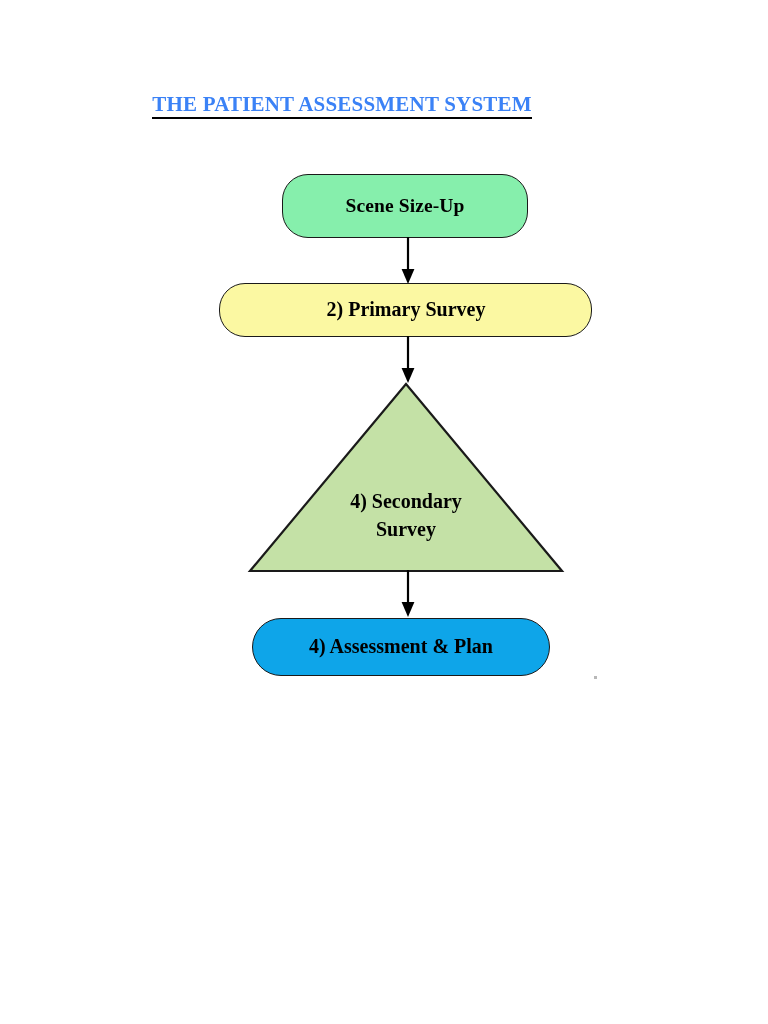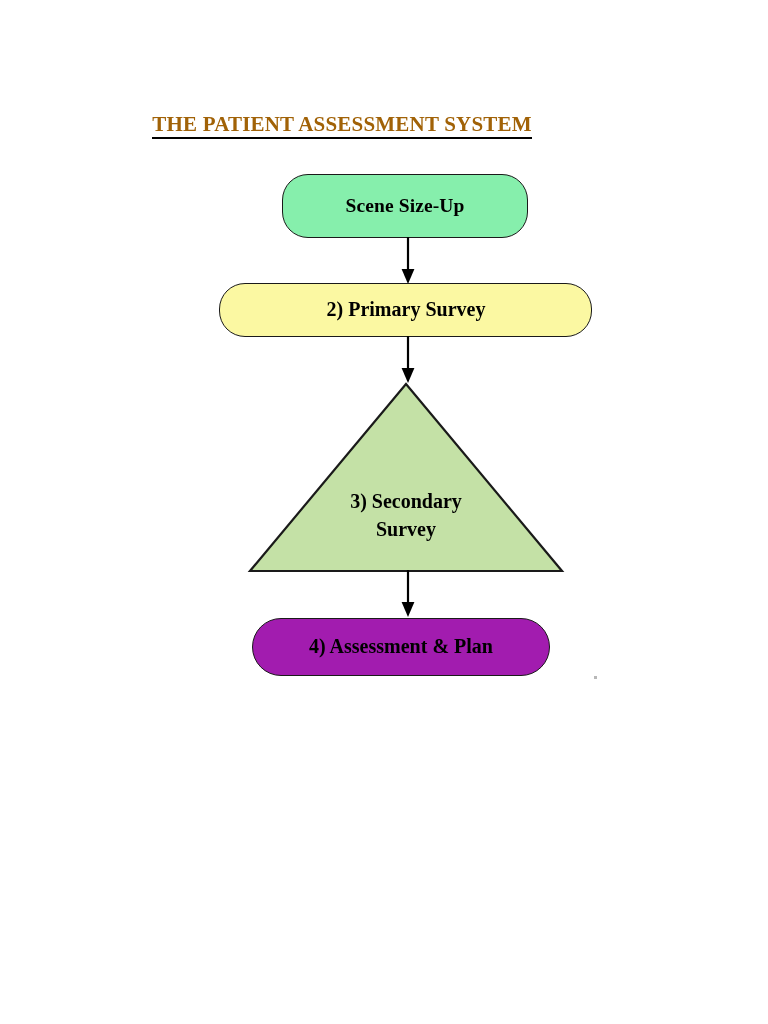--- a/index.html
+++ b/index.html
@@ -22,27 +22,27 @@
     top: 0;
     width: 768px;
     height: 1024px;
     background: #ffffff;
   }
 
   
   .doc-title {
     position: absolute;
     left: 0;
-    top: 112px;
+    top: 92px;
     width: 684px;
     text-align: center;
     font-size: 21px;
     font-weight: bold;
     letter-spacing: 0.2px;
-    color: #a16207;
+    color: #3b82f6;
   }
   .doc-title span {
     border-bottom: 2px solid #000000;
     padding-bottom: 1px;
     display: inline-block;
     line-height: 1.15;
   }
 
   
   .flow {
@@ -121,21 +121,21 @@
     border-radius: 3px;
     z-index: -1;
   }
 
   
   #node-assessment {
     left: 252px;
     top: 618px;
     width: 298px;
     height: 58px;
-    background: #a21caf;
+    background: #0ea5e9;
     border-radius: 29px;
   }
   #node-assessment .node-label {
     font-size: 20px;
   }
   #node-assessment::after {
     content: "";
     position: absolute;
     left: 6px;
     right: -3px;
@@ -220,21 +220,21 @@
       <svg width="20" height="48" viewBox="0 0 20 48" xmlns="http://www.w3.org/2000/svg">
         <line x1="10" y1="0" x2="10" y2="34" stroke="#000000" stroke-width="2.2"></line>
         <polygon points="10,47 3.6,32 16.4,32" fill="#000000"></polygon>
       </svg>
     </div>
 
     <div id="node-secondary">
       <svg width="320" height="196" viewBox="0 0 320 196" xmlns="http://www.w3.org/2000/svg">
         <polygon points="160,4 316,191 4,191" fill="#C4E1A6" stroke="#1A1A1A" stroke-width="2.2" stroke-linejoin="miter"></polygon>
       </svg>
-      <div class="node-label">3) Secondary
+      <div class="node-label">4) Secondary
 Survey</div>
     </div>
 
     <div class="arrow" id="arrow-3">
       <svg width="20" height="50" viewBox="0 0 20 50" xmlns="http://www.w3.org/2000/svg">
         <line x1="10" y1="0" x2="10" y2="34" stroke="#000000" stroke-width="2.2"></line>
         <polygon points="10,47 3.6,32 16.4,32" fill="#000000"></polygon>
       </svg>
     </div>
 

